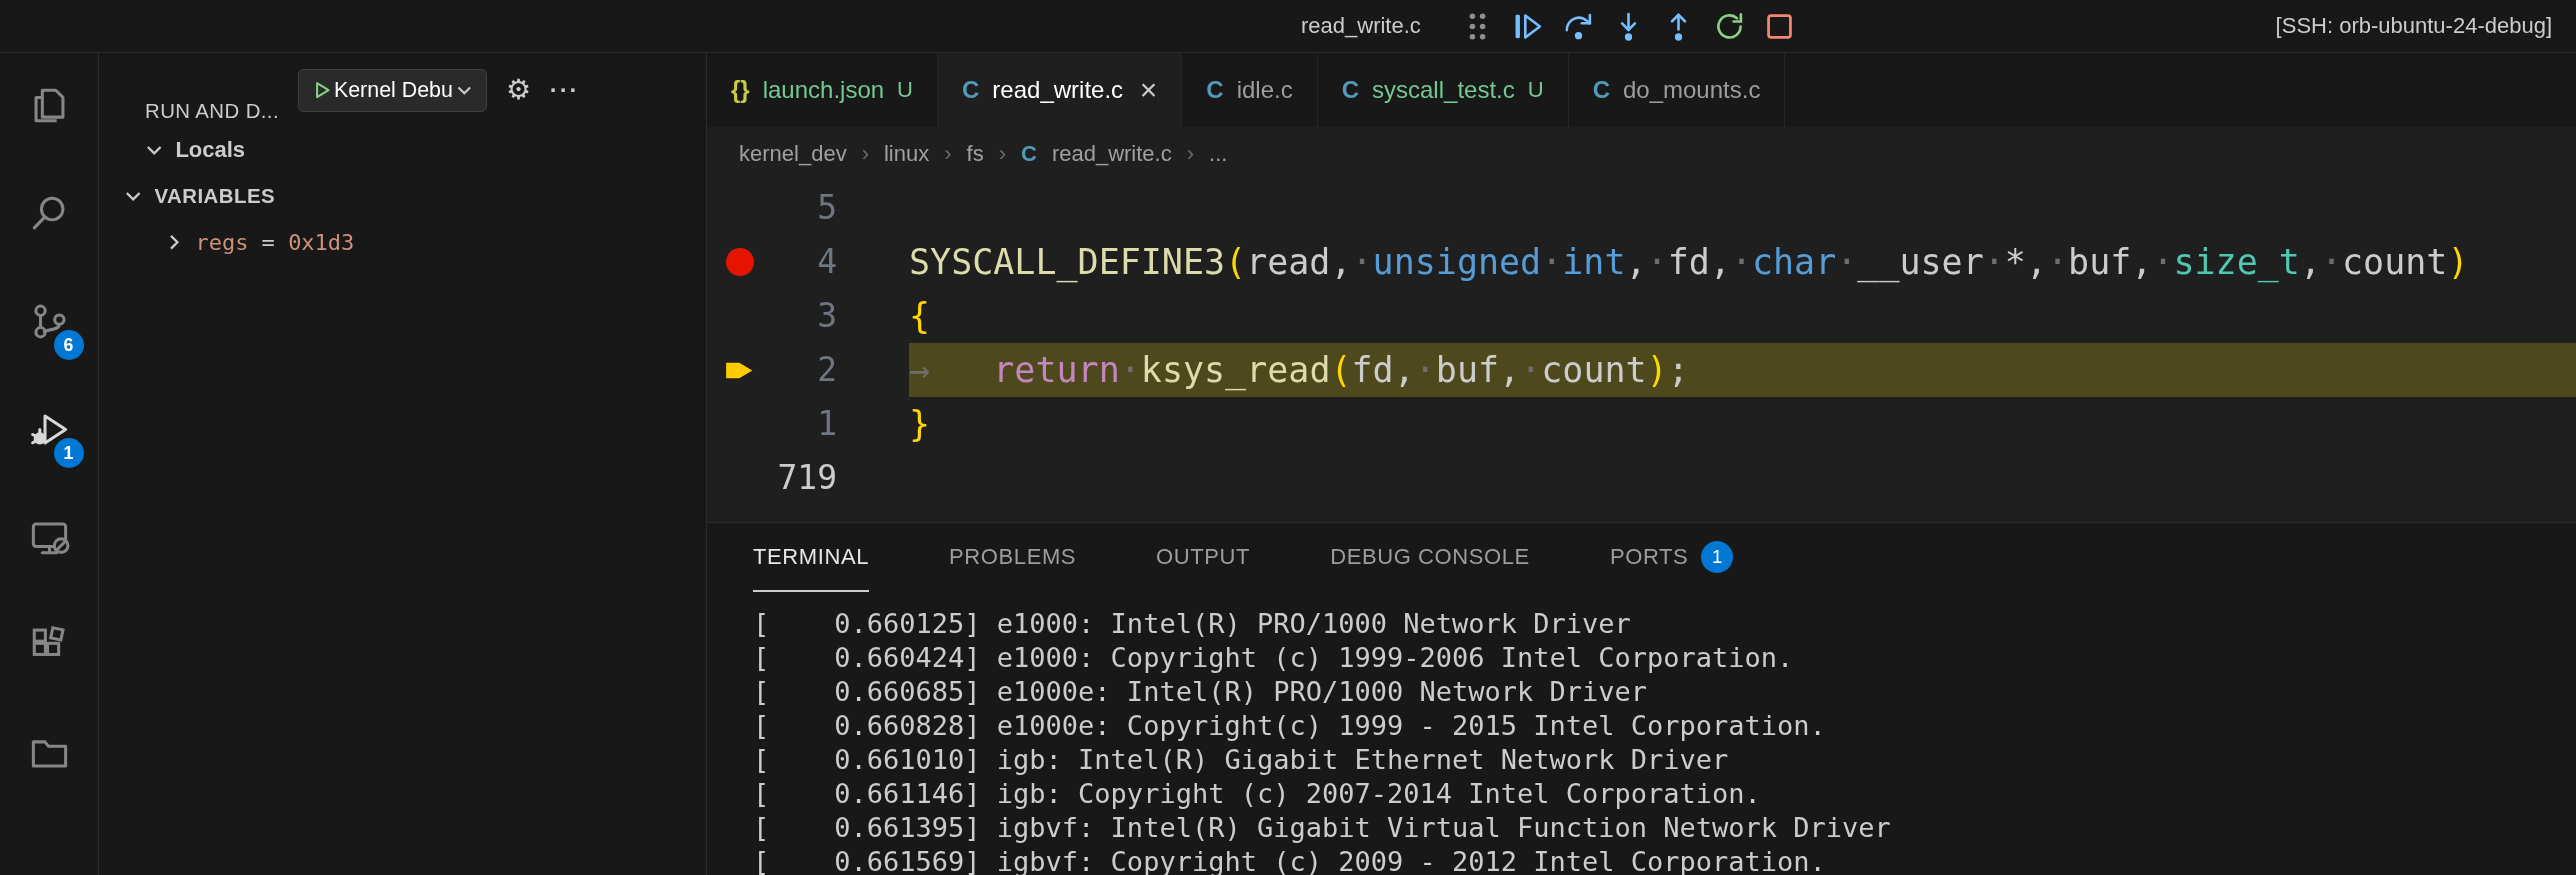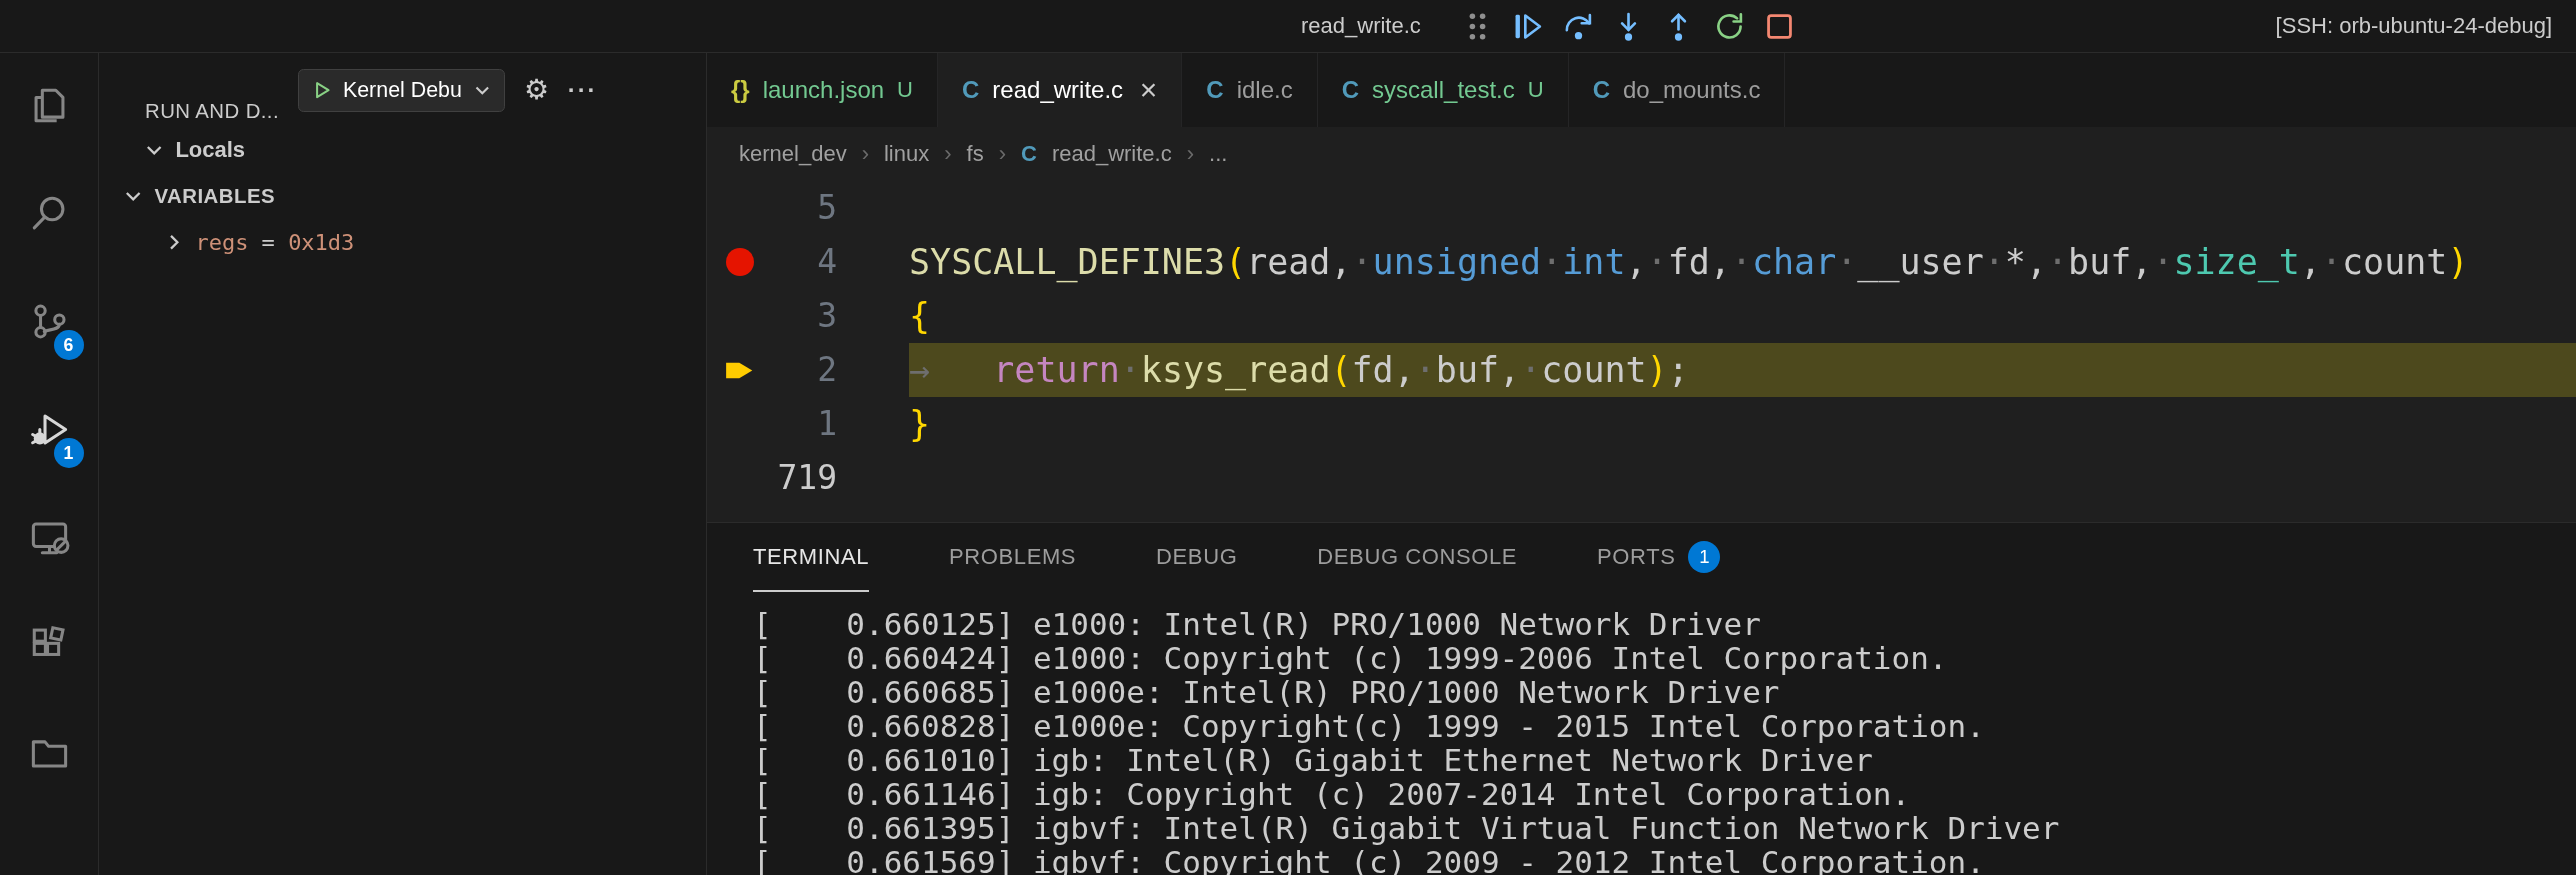--- a/index.html
+++ b/index.html
@@ -31,21 +31,21 @@
   .ab-item.active svg { color:#d7d7d7; }
   .ab-badge { position:absolute; right:15px; bottom:16.7px; min-width:30px; height:30px;
               border-radius:15px; background:var(--badge_blue); color:#fff; font-size:17.7px;
               font-weight:bold; display:flex; align-items:center; justify-content:center; padding:0 5.6px; }
 
   
   .sidebar { width:608px; background:#181818; border-right:0.9px solid #2b2b2b;
              display:flex; flex-direction:column; }
   .sb-header { height:74px; display:flex; align-items:center; padding:0 16.7px 0 46px; gap:18.6px; }
   .sb-title { font-size:20.4px; letter-spacing:0.4px; color:#cccccc; white-space:nowrap;margin-top:43px; }
-  .config-btn { display:flex; align-items:center; gap:11px; background:#2a2a2a;
+  .config-btn { display:flex; align-items:center; gap:2px; background:#2a2a2a;
                 border:0.9px solid #404040; border-radius:5.6px; height:43px; padding:0 13px;
                 color:#ffffff; font-size:21.4px; cursor:pointer; white-space:nowrap; }
   .config-btn .play { width:20.4px; height:20.4px; }
   .config-btn .chev { width:18.6px; height:18.6px; color:#cccccc; }
   .sb-iconbtn { background:none; border:none; color:#cccccc; font-size:28px; cursor:pointer; line-height:1; }
   .sb-more { letter-spacing:1.9px; font-weight:bold; font-size:24px; }
 
   .tree-row { display:flex; align-items:center; height:46px; font-size:22px; color:#cccccc;
               gap:11px; cursor:pointer; }
   .tree-row .chev { width:20.4px; height:20.4px; color:#cccccc; flex:none; }
@@ -92,21 +92,21 @@
            display:flex; flex-direction:column; overflow:hidden; }
   .panel-tabs { height:69px; flex:none; display:flex; align-items:stretch; padding-left:46px;
                 gap:80px; font-size:22px; color:#9d9d9d; letter-spacing:0.6px; }
   .ptab { display:flex; align-items:center; border-bottom:2.8px solid transparent;
           border-top:2.8px solid transparent; cursor:pointer; white-space:nowrap; }
   .ptab.active { color:#e7e7e7; border-bottom-color:#cccccc; }
   .ptab-badge { margin-left:13px; width:32px; height:32px; border-radius:50%;
                 background:var(--badge_blue); color:#fff; font-size:18.6px; letter-spacing:0;
                 display:flex; align-items:center; justify-content:center; }
   .terminal { padding:15px 0 0 46px; font-family:"DejaVu Sans Mono", monospace;
-              font-size:31px; line-height:34px; color:#cccccc; white-space:pre; overflow:hidden; }
+              font-size:27px; line-height:34px; color:#cccccc; white-space:pre; overflow:hidden; }
 </style>
 </head>
 <body>
 
 <div class="titlebar">
   <div class="tb-center">
     <span class="tb-title">read_write.c</span>
     <div class="dbg-toolbar">
       <span class="dbg-btn">
         <svg viewBox="0 0 24 24" class="ic-gray" fill="currentColor">
@@ -352,21 +352,21 @@
 
     <div class="panel">
       <div class="panel-tabs">
         <div class="ptab active">
             <span>TERMINAL</span>
           </div>
         <div class="ptab">
             <span>PROBLEMS</span>
           </div>
         <div class="ptab">
-            <span>DEBUG</span>
+            <span>OUTPUT</span>
           </div>
         <div class="ptab">
             <span>DEBUG CONSOLE</span>
           </div>
         <div class="ptab">
           <span>PORTS</span>
           <span class="ptab-badge">1</span>
         </div>
       </div>
       <div class="terminal"><div class="tline">[    0.660125] e1000: Intel(R) PRO/1000 Network Driver</div><div class="tline">[    0.660424] e1000: Copyright (c) 1999-2006 Intel Corporation.</div><div class="tline">[    0.660685] e1000e: Intel(R) PRO/1000 Network Driver</div><div class="tline">[    0.660828] e1000e: Copyright(c) 1999 - 2015 Intel Corporation.</div><div class="tline">[    0.661010] igb: Intel(R) Gigabit Ethernet Network Driver</div><div class="tline">[    0.661146] igb: Copyright (c) 2007-2014 Intel Corporation.</div><div class="tline">[    0.661395] igbvf: Intel(R) Gigabit Virtual Function Network Driver</div><div class="tline">[    0.661569] igbvf: Copyright (c) 2009 - 2012 Intel Corporation.</div></div>

